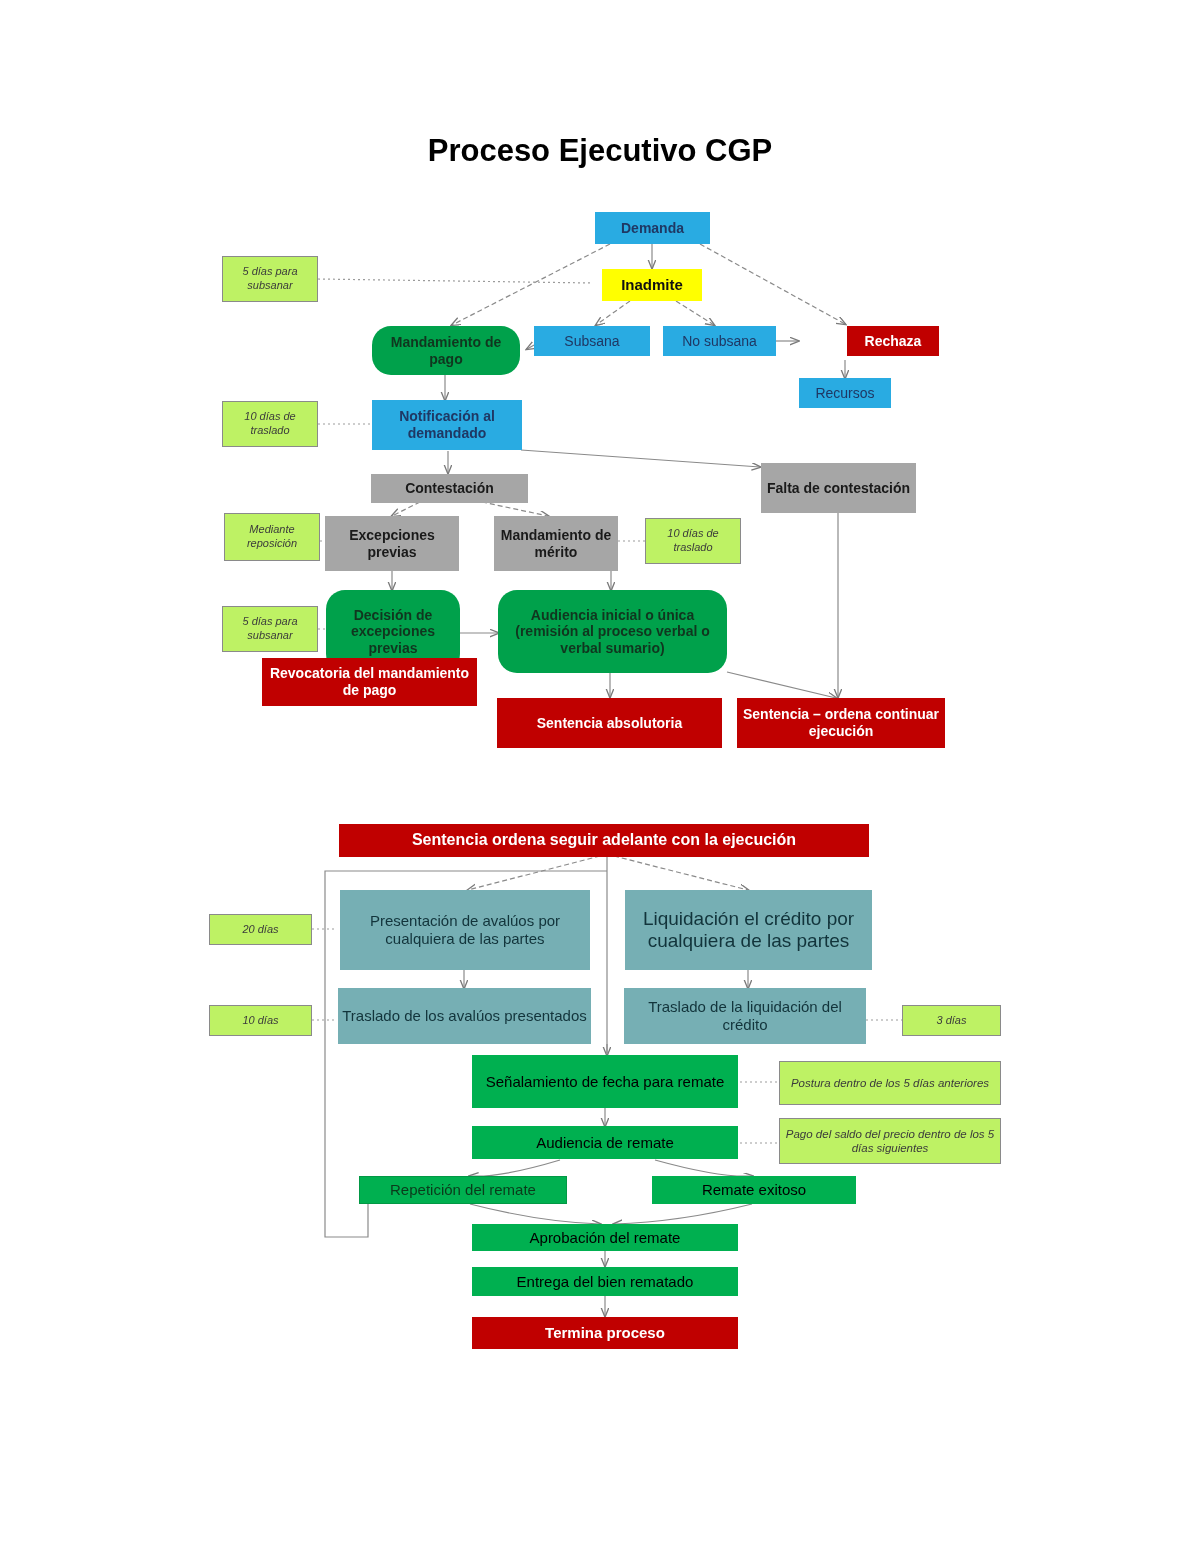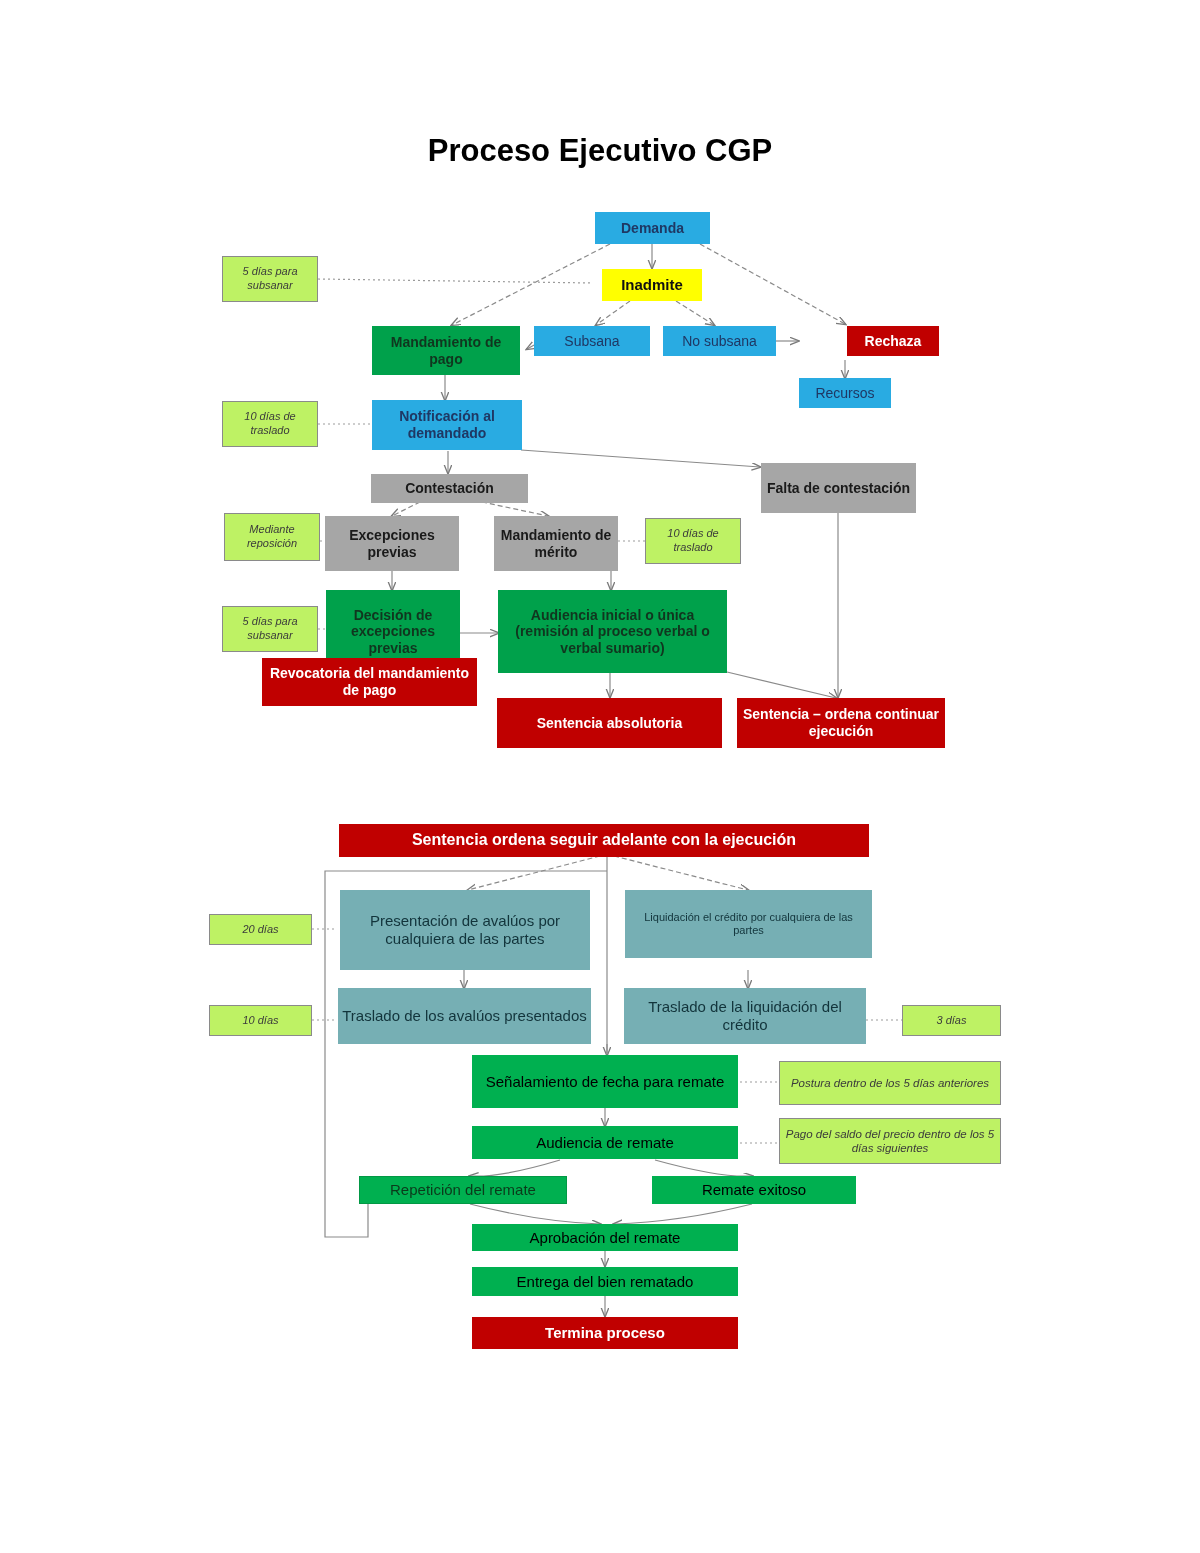--- a/index.html
+++ b/index.html
@@ -32,21 +32,21 @@
     align-items:center;
     justify-content:center;
     text-align:center;
     font-weight:bold;
     line-height:1.18;
     padding:2px 4px;
     z-index:3;
   }
   .n-blue   { background:#29ABE2; color:#1F3864; }
   .n-yellow { background:#FFFF00; color:#111111; }
-  .n-green  { background:#00A14B; color:#10361F; }
+  .n-green  { background:#00A14B; color:#10361F;border-radius:19px; }
   .n-red    { background:#C00000; color:#FFFFFF; }
   .n-gray   { background:#A6A6A6; color:#1A1A1A; }
   .n-teal   { background:#76AFB4; color:#12343B; font-weight:normal; }
   .n-green2 { background:#00B050; color:#000000; font-weight:normal; }
   .n-green2b{ background:#00B050; color:#0B3A1B; font-weight:normal; border:1px solid #0b3a1b33;}
 
   
   .note{
     position:absolute;
     box-sizing:border-box;
@@ -210,21 +210,21 @@
   <div class="note" style="left:224px;top:513px;width:96px;height:48px;font-size:11px;">Mediante reposición</div>
 
   <div class="note" style="left:645px;top:518px;width:96px;height:46px;font-size:11px;">10 días de traslado</div>
 
   <div class="note" style="left:222px;top:606px;width:96px;height:46px;font-size:11px;">5 días para subsanar</div>
 
   <div class="node n-red" style="left:339px;top:824px;width:530px;height:33px;font-size:16px;">Sentencia ordena seguir adelante con la ejecución</div>
 
   <div class="node n-teal" style="left:340px;top:890px;width:250px;height:80px;font-size:15px;">Presentación de avalúos por cualquiera de las partes</div>
 
-  <div class="node n-teal" style="left:625px;top:890px;width:247px;height:68px;font-size:11px;">Liquidación el crédito por cualquiera de las partes</div>
+  <div class="node n-teal" style="left:625px;top:890px;width:247px;height:80px;font-size:19px;">Liquidación el crédito por cualquiera de las partes</div>
 
   <div class="node n-teal" style="left:338px;top:988px;width:253px;height:56px;font-size:15px;">Traslado de los avalúos presentados</div>
 
   <div class="node n-teal" style="left:624px;top:988px;width:242px;height:56px;font-size:15px;">Traslado de la liquidación del crédito</div>
 
   <div class="node n-green2" style="left:472px;top:1055px;width:266px;height:53px;font-size:15px;">Señalamiento de fecha para remate</div>
 
   <div class="node n-green2" style="left:472px;top:1126px;width:266px;height:33px;font-size:15px;">Audiencia de remate</div>
 
   <div class="node n-green2b" style="left:359px;top:1176px;width:208px;height:28px;font-size:15px;">Repetición del remate</div>

